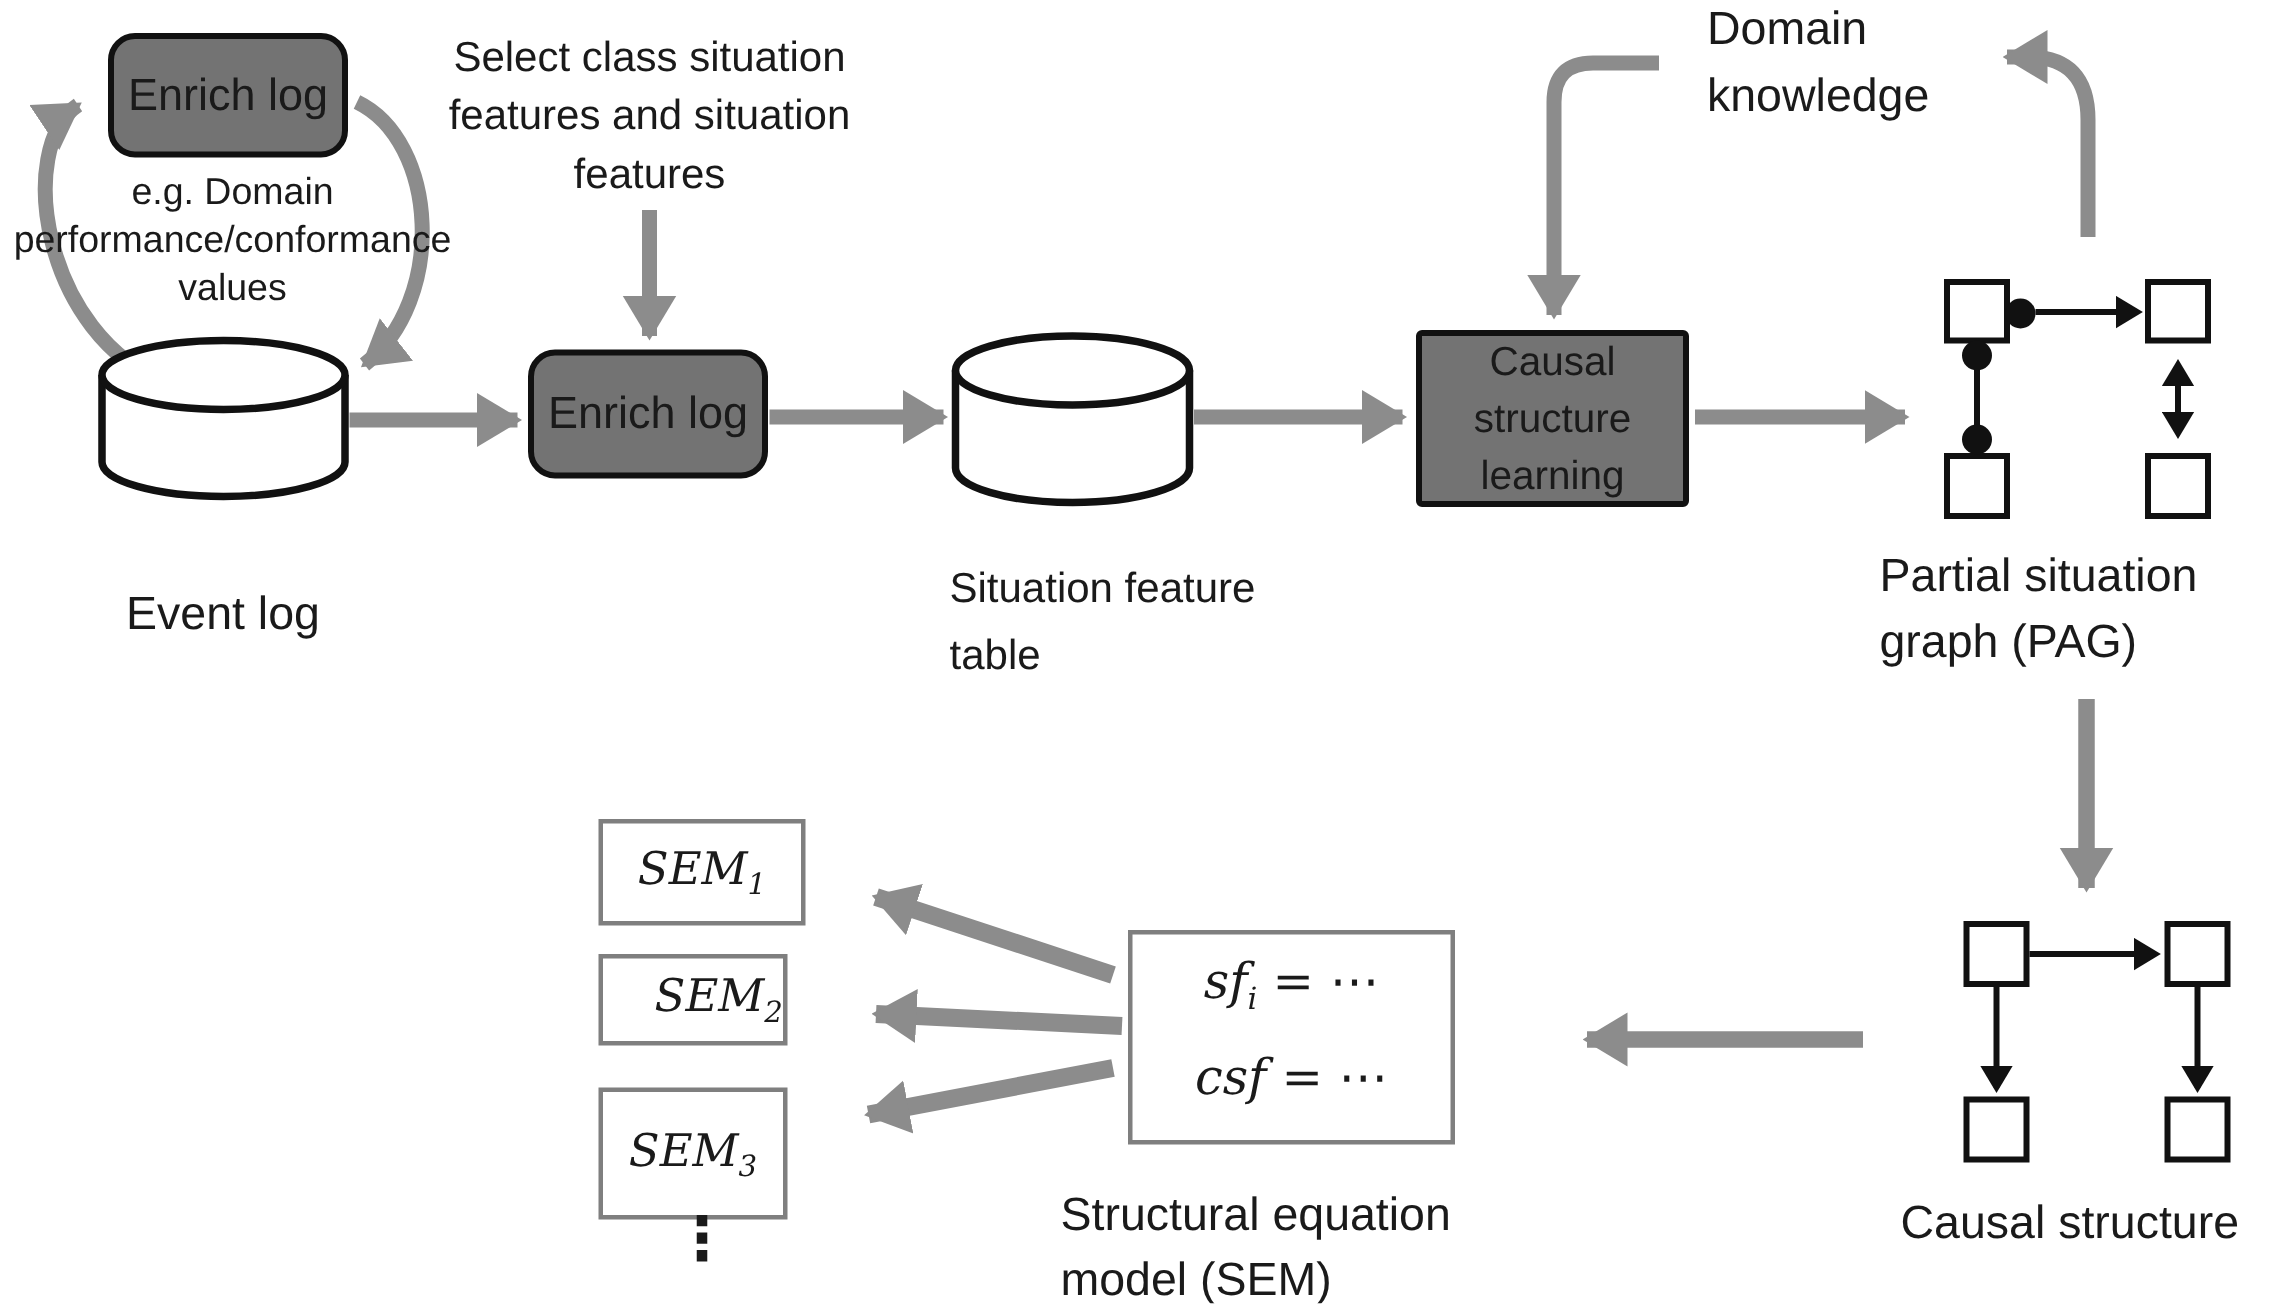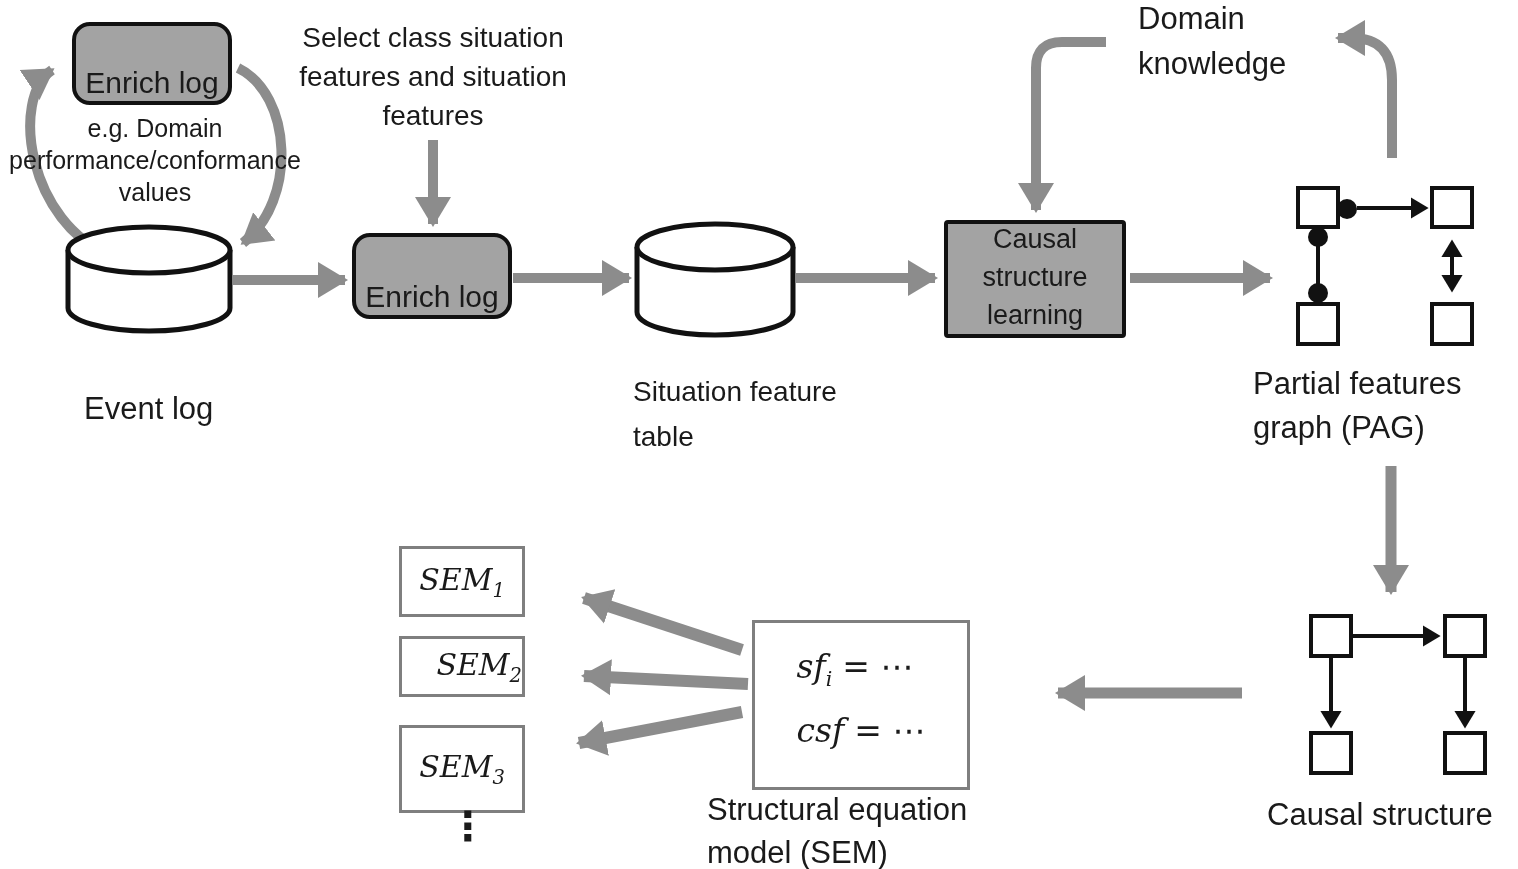--- a/index.html
+++ b/index.html
@@ -4,22 +4,22 @@
 <title>Diagram</title>
 <style>
   html,body{margin:0;padding:0;background:#ffffff;}
   #canvas{
     position:relative;width:1518px;height:869px;background:#ffffff;overflow:hidden;
     font-family:"Liberation Sans","DejaVu Sans",sans-serif;color:#1a1a1a;
   }
   #shapes{position:absolute;left:0;top:0;z-index:0;}
   .abs{position:absolute;z-index:1;}
   .node-box{
-    position:absolute;z-index:1;border:4px solid #111111;border-radius:18px;background:#a3a3a3;
-    display:flex;align-items:flex-end;justify-content:center;text-align:center;box-sizing:border-box;
+    position:absolute;z-index:1;border:4px solid #111111;border-radius:18px;background:#737373;
+    display:flex;align-items:center;justify-content:center;text-align:center;box-sizing:border-box;
   }
   .node-box .lbl{font-size:30px;line-height:36px;}
   .note{text-align:center;font-size:25px;line-height:32px;}
   .note2{text-align:center;font-size:28px;line-height:39px;}
   .biglabel{font-size:31px;line-height:45px;white-space:nowrap;}
   .gray-box{
     position:absolute;z-index:1;border:3px solid #7f7f7f;background:#ffffff;box-sizing:border-box;
     display:flex;align-items:center;justify-content:center;
   }
   .math{font-family:"DejaVu Serif","Liberation Serif",serif;font-style:italic;}
@@ -138,39 +138,39 @@
       <div>learning</div>
     </div>
   </div>
 
   <div class="abs biglabel" style="left:1138px;top:-4px;">
     <div>Domain</div>
     <div>knowledge</div>
   </div>
 
   <div class="abs biglabel" style="left:1253px;top:362px;line-height:44px;">
-    <div>Partial features</div>
+    <div>Partial situation</div>
     <div>graph (PAG)</div>
   </div>
 
   <div class="abs biglabel" style="left:1267px;top:792px;">Causal structure</div>
 
-  <div class="gray-box" style="left:752px;top:620px;width:218px;height:170px;">
+  <div class="gray-box" style="left:752px;top:620px;width:218px;height:143px;text-align:center;">
     <div>
       <div class="eq"><span class="math">sf</span><sub class="math">i</sub><span class="rhs">=  ⋯</span></div>
       <div class="eq"><span class="math">csf</span><sub class="math"></sub><span class="rhs">=  ⋯</span></div>
     </div>
   </div>
 
   <div class="abs biglabel" style="left:707px;top:788px;line-height:43px;">
     <div>Structural equation</div>
     <div>model (SEM)</div>
   </div>
 
-  <div class="gray-box" style="left:399px;top:546px;width:126px;height:71px;align-items:center;">
+  <div class="gray-box" style="left:399px;top:546px;width:138px;height:71px;align-items:center;">
     <span class="math sem-inst"><span>SEM</span><sub>1</sub></span>
   </div>
   <div class="gray-box" style="left:399px;top:636px;width:126px;height:61px;justify-content:flex-end;">
     <span class="math sem-inst"><span>SEM</span><sub>2</sub></span>
   </div>
   <div class="gray-box" style="left:399px;top:725px;width:126px;height:88px;">
     <span class="math sem-inst"><span>SEM</span><sub>3</sub></span>
   </div>
 
   <div class="abs vdots" style="left:448px;top:806px;">⋮</div>

